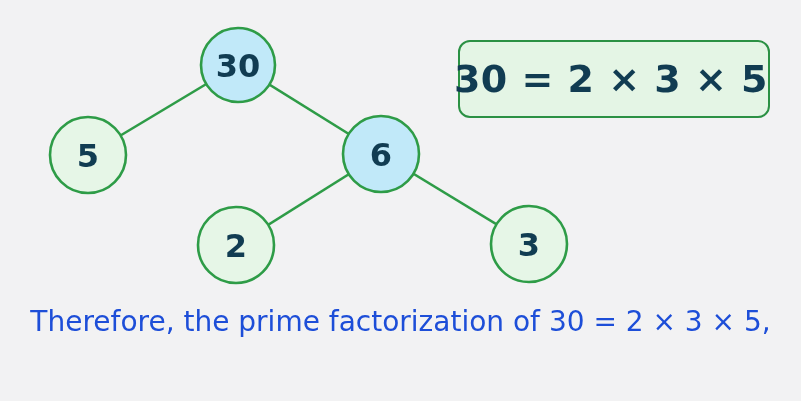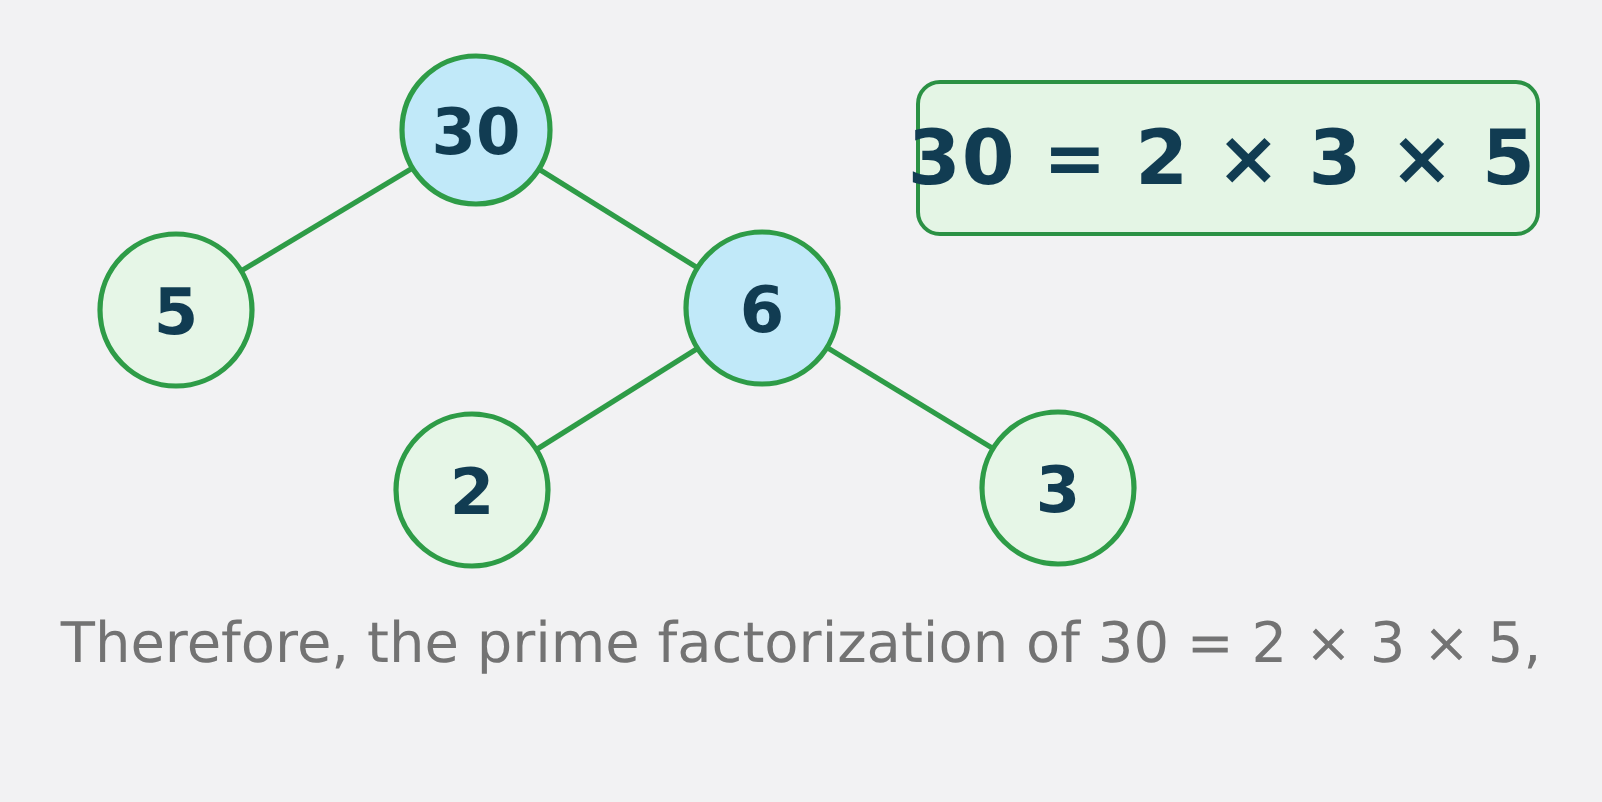--- a/index.html
+++ b/index.html
@@ -58,21 +58,21 @@
     font-weight: 700;
     letter-spacing: 0.5px;
     white-space: nowrap;
   }
   .caption {
     position: absolute;
     left: 0;
     right: 0;
     top: 301px;
     text-align: center;
-    color: #737373;
+    color: #1d4ed8;
     font-size: 28px;
     font-weight: 500;
     line-height: 41px;
   }
 </style>
 </head>
 <body>
 
 <div class="stage">
 

